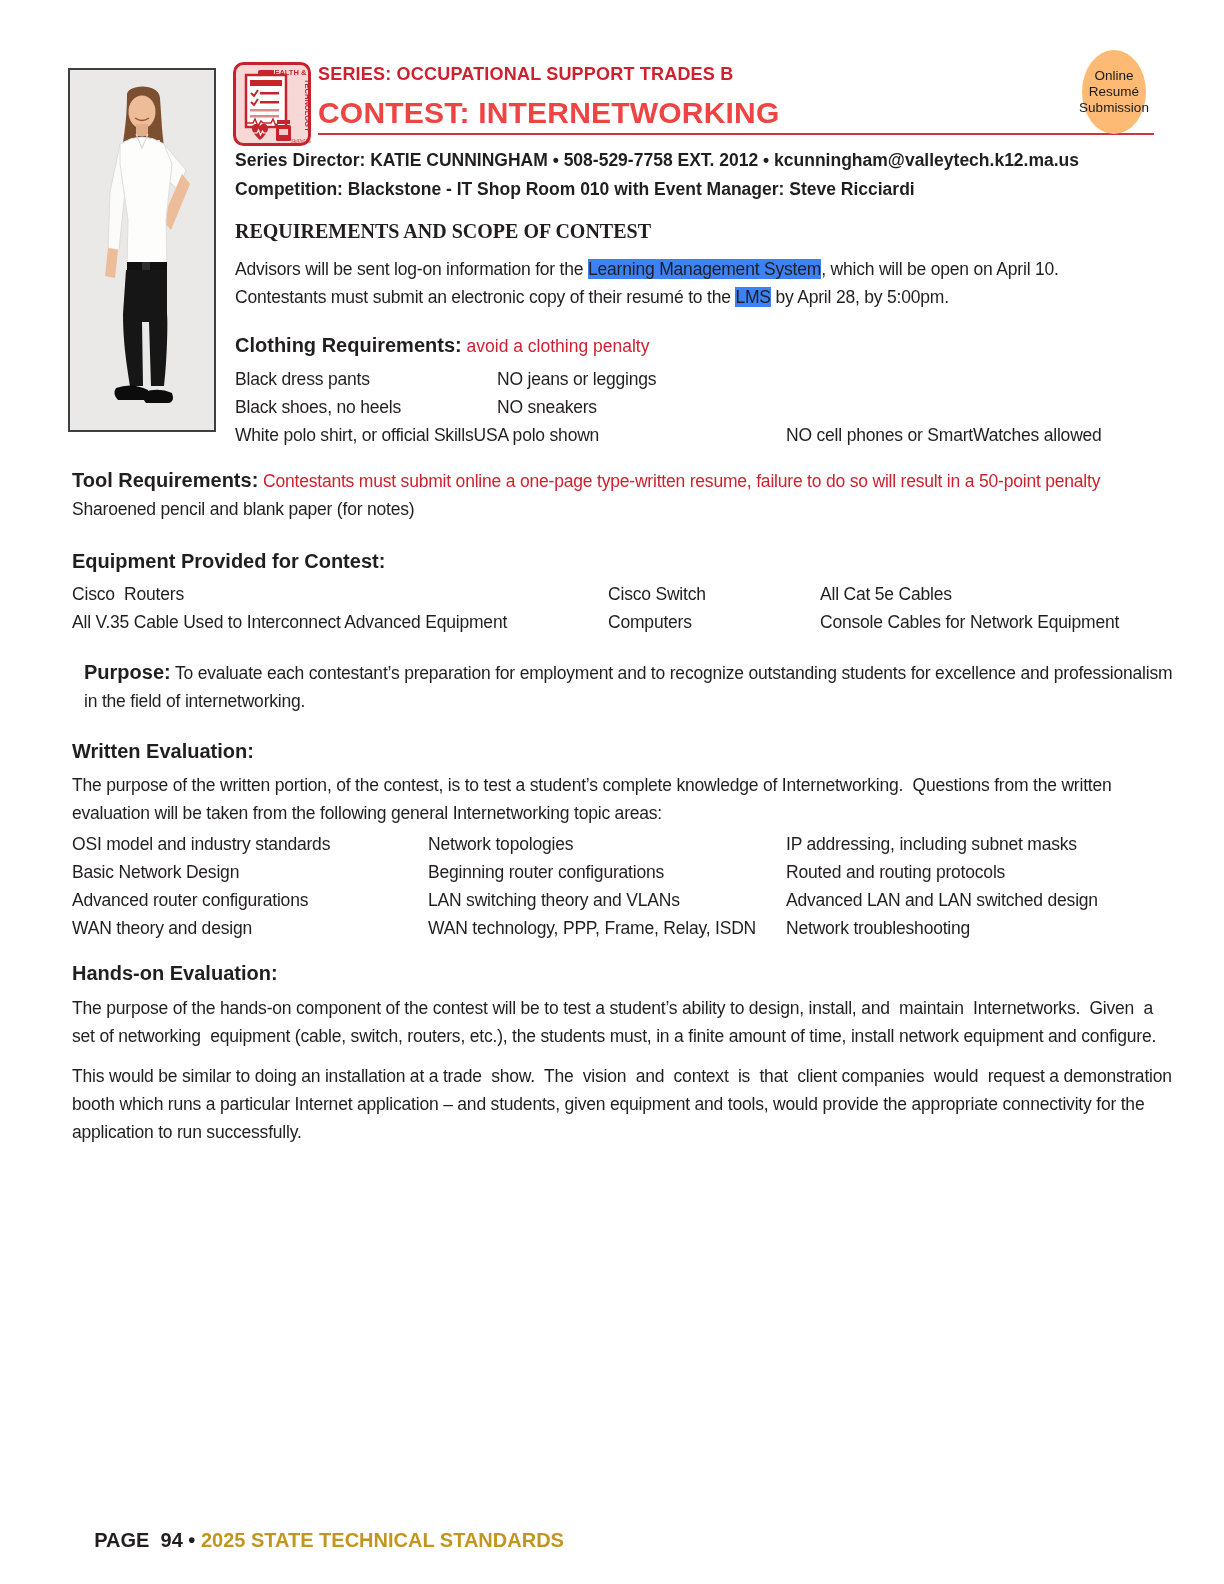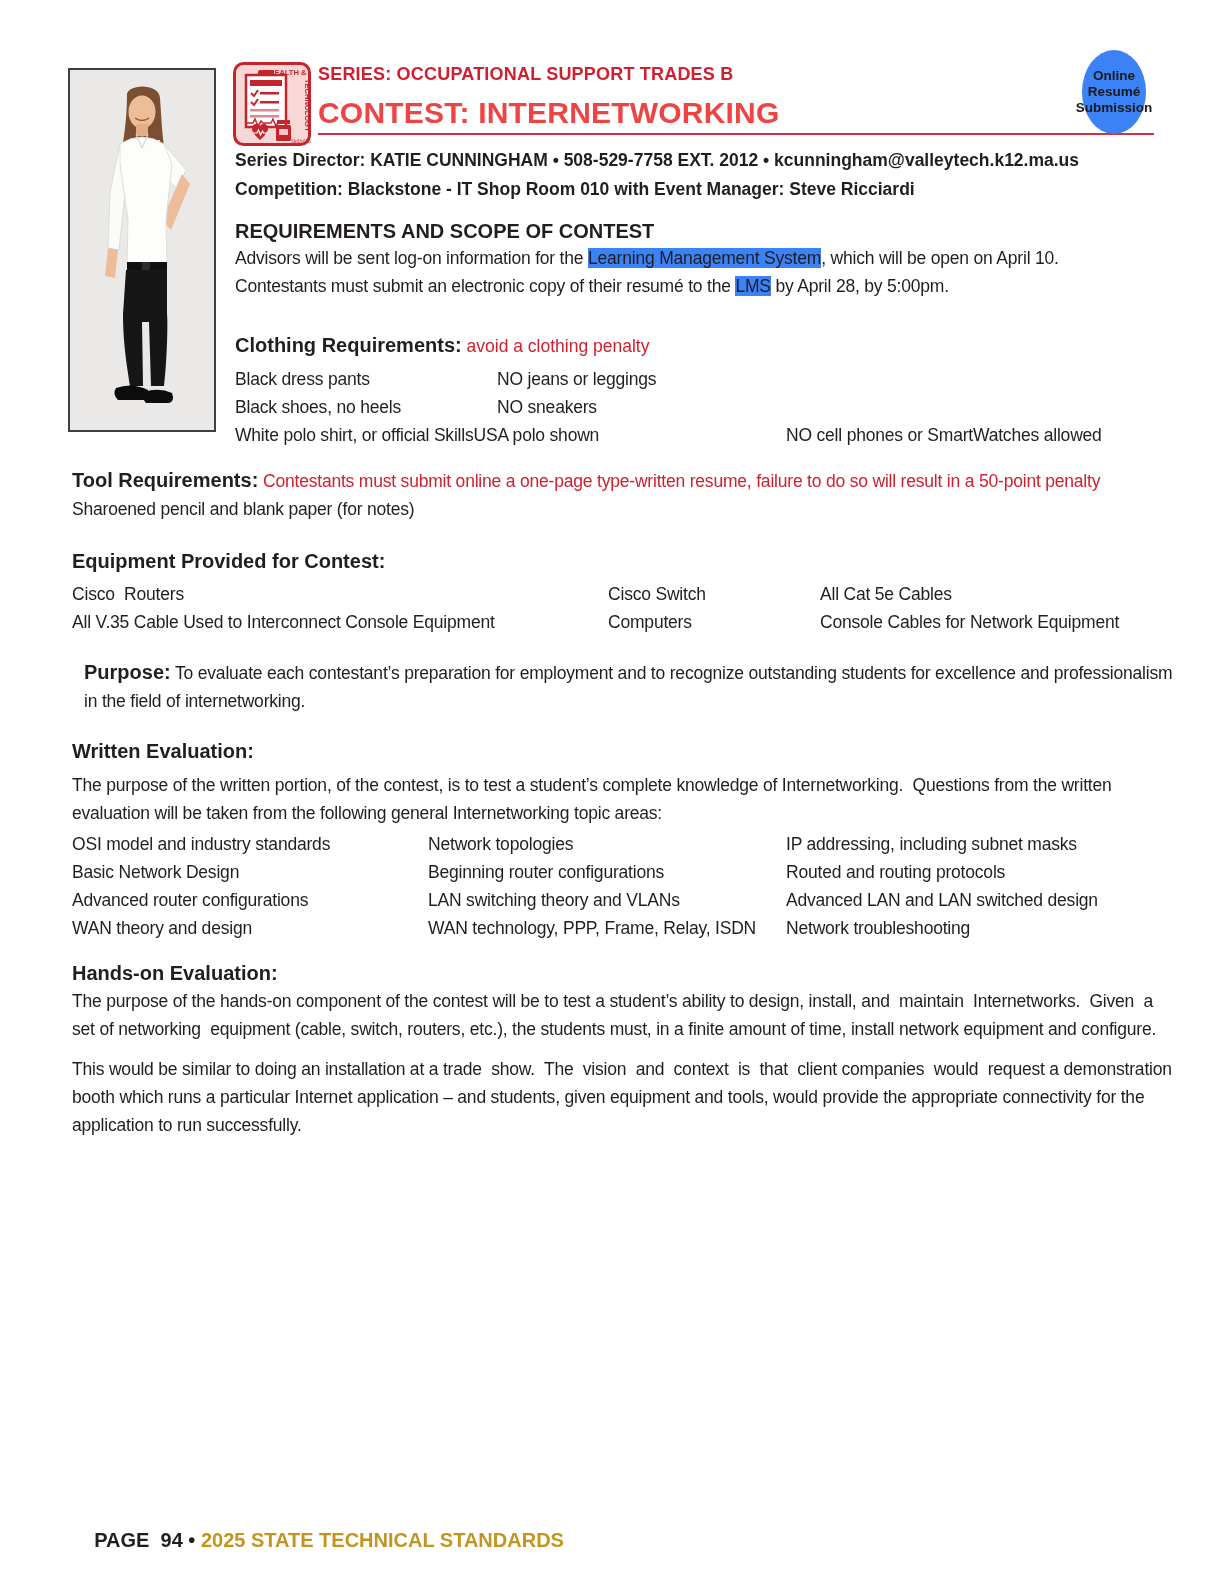--- a/index.html
+++ b/index.html
@@ -29,37 +29,37 @@
   .contest-title {
     left: 318px; top: 96px;
     font-size: 30px; font-weight: bold; color: #ef4444; letter-spacing: .2px;
     white-space: nowrap;
   }
   .title-underline {
     left: 318px; top: 133px; width: 836px; height: 2px; background: #cf3342;
   }
   .badge {
     left: 1082px; top: 50px; width: 64px; height: 84px;
-    background: #3b82f6; border-radius: 50%;
+    background: #fdba74; border-radius: 50%;
     display: flex; flex-direction: column; align-items: center; justify-content: center;
-    font-size: 13.5px; line-height: 16px; color: #1a1a1a;  font-weight: bold;
+    font-size: 13.5px; line-height: 16px; color: #1a1a1a; 
   }
   .badge span { white-space: nowrap; }
 
   .contact { left: 235px; top: 146px; width: 930px; font-size: 17.5px; font-weight: bold; line-height: 29px; white-space: nowrap; }
 
   
   .body-text { font-size: 17.5px; line-height: 28px; letter-spacing: -0.2px; white-space: pre-wrap; }
   .h-section { font-size: 20px; font-weight: bold; letter-spacing: 0; }
   .red { color: #d0202f; }
   .hl { background: #3b82f6; }
   .nowrap { white-space: nowrap; }
 
   .requirements { left: 235px; top: 220px; width: 960px; }
-  .requirements .h-section { margin-bottom: 1px; }
+  .requirements .h-section { margin-bottom: 12px; font-family: Liberation Serif, serif; }
 
   .clothing { left: 235px; top: 330px; width: 960px; }
   .clothing .head { font-size: 20px; line-height: 31px; margin-bottom: 3px; white-space: pre-wrap; }
   .clothing .head .red { font-size: 17.5px; font-weight: normal; }
   .c-col1 { display: inline-block; width: 262px; }
   .c-row3-left { display: inline-block; width: 551px; }
 
   .tool { left: 72px; top: 466px; width: 1110px; }
   .equipment { left: 72px; top: 550px; width: 1110px; }
   .equipment .h-section { margin-bottom: 7px; }
@@ -67,21 +67,21 @@
   .e-col2 { display: inline-block; width: 212px; }
 
   .purpose { left: 84px; top: 658px; width: 1104px; }
   .written { left: 72px; top: 740px; width: 1104px; }
   .written .h-section { margin-bottom: 8px; }
   .written .intro { margin-bottom: 3px; }
   .t-col1 { display: inline-block; width: 356px; }
   .t-col2 { display: inline-block; width: 358px; }
 
   .handson { left: 72px; top: 962px; width: 1104px; }
-  .handson .h-section { margin-bottom: 2px; }
+  .handson .h-section { margin-bottom: 9px; }
   .handson .para1 { margin-bottom: 12px; }
 
   .footer { left: 72px; top: 1506px; font-size: 20px; font-weight: bold; white-space: pre-wrap; }
   .footer .gold { color: #c2961e; }
 </style>
 </head>
 <body>
 
 <div class="page">
 
@@ -168,21 +168,21 @@
   </div>
 
   <div class="abs tool">
     <div class="body-text nowrap"><b class="h-section">Tool Requirements:</b><span class="red"> Contestants must submit online a one-page type-written resume, failure to do so will result in a 50-point penalty</span></div>
     <div class="body-text">Sharoened pencil and blank paper (for notes)</div>
   </div>
 
   <div class="abs equipment">
     <div class="h-section">Equipment Provided for Contest:</div>
     <div class="body-text"><span class="e-col1">Cisco  Routers</span><span class="e-col2">Cisco Switch</span><span>All Cat 5e Cables</span></div>
-    <div class="body-text"><span class="e-col1">All V.35 Cable Used to Interconnect Console Equipment</span><span class="e-col2">Computers</span><span>Console Cables for Network Equipment</span></div>
+    <div class="body-text"><span class="e-col1">All V.35 Cable Used to Interconnect Advanced Equipment</span><span class="e-col2">Computers</span><span>Console Cables for Network Equipment</span></div>
   </div>
 
   <div class="abs purpose">
     <div class="body-text"><b class="h-section">Purpose:</b><span> To evaluate each contestant’s preparation for employment and to recognize outstanding students for excellence and professionalism in the field of internetworking.</span></div>
   </div>
 
   <div class="abs written">
     <div class="h-section">Written Evaluation:</div>
     <div class="body-text intro">The purpose of the written portion, of the contest, is to test a student’s complete knowledge of Internetworking.  Questions from the written evaluation will be taken from the following general Internetworking topic areas:</div>
     <div class="body-text"><span class="t-col1">OSI model and industry standards</span><span class="t-col2">Network topologies</span><span>IP addressing, including subnet masks</span></div>

